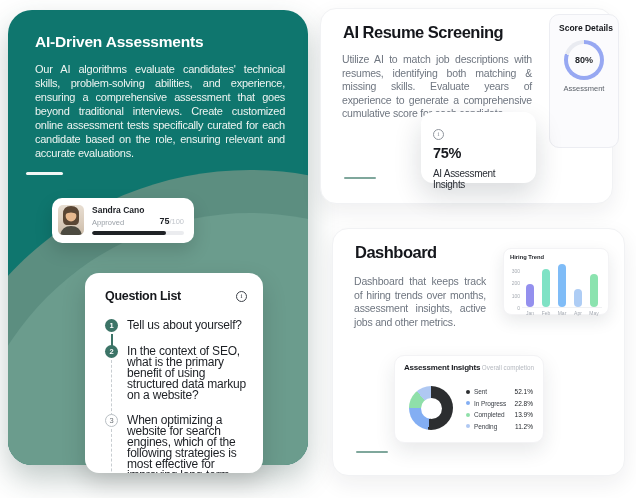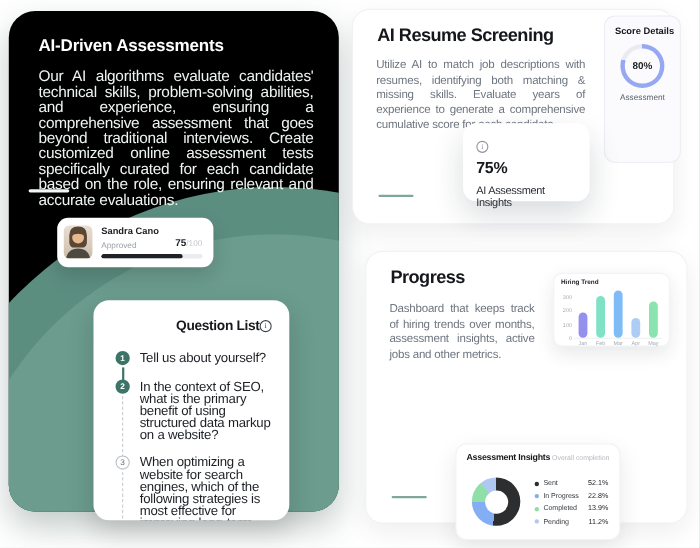--- a/index.html
+++ b/index.html
@@ -3,30 +3,30 @@
 <meta charset="utf-8">
 <style>
   * { margin:0; padding:0; box-sizing:border-box; }
   html,body { background:#ffffff; }
   body { width:636px; height:498px; font-family:"Liberation Sans", sans-serif; position:relative; overflow:hidden; }
 
   .stage { position:absolute; inset:0; }
 
   
   .green-panel { position:absolute; left:8px; top:10px; width:300px; height:455px;
-    border-radius:24px; background:#000000; overflow:hidden;
+    border-radius:24px; background:#0f766e; overflow:hidden;
     box-shadow:0 14px 30px rgba(35,70,60,.28); }
   .gp-circle-outer { position:absolute; left:-88px; top:160px; width:660px; height:660px;
     border-radius:50%; background:#5C8E80; }
   .gp-circle-inner { position:absolute; left:-45px; top:203px; width:574px; height:574px;
     border-radius:50%; background:#6B9C8D; }
   .gp-title { position:absolute; left:27px; top:23px; color:#ffffff; font-size:15.5px;
     font-weight:bold; letter-spacing:-.2px; }
   .gp-desc { position:absolute; left:27px; top:52px; width:250px; color:#EDF4F1;
-    font-size:14px; line-height:14px; letter-spacing:-.25px; text-align:justify; }
+    font-size:11px; line-height:14px; letter-spacing:-.25px; text-align:justify; }
   .gp-dash { position:absolute; left:18px; top:162px; width:37px; height:3px;
     border-radius:2px; background:#F2F6F4; }
 
   
   .sandra-card { position:absolute; left:52px; top:198px; width:142px; height:45px;
     background:#fff; border-radius:10px; box-shadow:0 8px 18px rgba(0,0,0,.15);text-decoration:underline; }
   .avatar { position:absolute; left:6px; top:7px; width:26px; height:30px; border-radius:5px;
     background:linear-gradient(180deg,#e8ded2 0%,#d9cbbb 60%,#cbbba8 100%); overflow:hidden; }
   .avatar svg { position:absolute; left:0; top:0; }
   .sc-name { position:absolute; left:40px; top:7px; font-size:8.5px; font-weight:bold; color:#1d2025; }
@@ -34,21 +34,21 @@
   .sc-score { position:absolute; right:10px; top:18px; font-size:7.5px; color:#C2C6CC; }
   .sc-score b { font-size:9px; color:#1d2025; }
   .sc-bar { position:absolute; left:40px; top:33px; width:92px; height:3.5px;
     border-radius:2px; background:#EBECEF; overflow:hidden; }
   .sc-bar-fill { height:100%; border-radius:2px; background:#1F2226; }
 
   
   .question-card { position:absolute; left:85px; top:273px; width:178px; height:200px;
     background:#fff; border-radius:14px; box-shadow:0 10px 24px rgba(0,0,0,.16);
     padding:16px 16px 0 20px; overflow:hidden; }
-  .qc-header { display:flex; justify-content:flex-end; align-items:center; }
+  .qc-header { display:flex; justify-content:space-between; align-items:center; }
   .qc-title { font-size:12.5px; font-weight:bold; color:#16181c; letter-spacing:-.3px; }
   .info-icon { width:11px; height:11px; border:1.1px solid #3E434A; border-radius:50%;
     display:inline-flex; align-items:center; justify-content:center;
     font-size:7px; color:#3E434A; font-family:"Liberation Serif", serif; flex:0 0 auto; }
   .q-items { margin-top:16px; display:flex; flex-direction:column; gap:13px; }
   .q-item { display:flex; gap:9px; position:relative; }
   .q-markercol { width:13px; position:relative; flex:0 0 auto; }
   .q-circle { width:13px; height:13px; border-radius:50%; display:flex; align-items:center;
     justify-content:center; font-size:7.5px; position:relative; z-index:2; }
   .q-circle.done { background:#3C7467; color:#fff; font-weight:bold; }
@@ -103,23 +103,23 @@
   .ht-chart { display:flex; margin-top:3px; }
   .ht-yaxis { position:relative; width:12px; height:45px; flex:0 0 auto; }
   .ht-ytick { position:absolute; right:2px; font-size:5px; color:#A6ABB3; }
   .ht-plot { position:relative; flex:1; height:45px; display:flex; justify-content:space-between;
     align-items:flex-end; padding:0 1px; border-bottom:1px solid #F0F1F3; }
   .ht-col { width:14px; height:100%; display:flex; align-items:flex-end; justify-content:center; position:relative; }
   .ht-bar { width:8px; border-radius:4px; }
   .ht-xlabel { position:absolute; top:46.5px; width:100%; text-align:center; font-size:5px; color:#A6ABB3; }
 
   
-  .insights-card { position:absolute; left:414px; top:355px; width:150px; height:88px;
+  .insights-card { position:absolute; left:394px; top:355px; width:150px; height:88px;
     background:#fff; border:1px solid #F3F3F5; border-radius:10px;
-    box-shadow:0 8px 20px rgba(25,35,45,.10); padding:7px 9px;margin-top:48px; }
+    box-shadow:0 8px 20px rgba(25,35,45,.10); padding:7px 9px; }
   .ai-header { display:flex; justify-content:space-between; align-items:baseline; }
   .ai-title { font-size:8px; font-weight:bold; color:#17191e; letter-spacing:-.2px; }
   .ai-sub { font-size:6.3px; color:#B4B8BF; }
   .donut { position:absolute; left:14px; top:30px; width:44px; height:44px; border-radius:50%;
     display:flex; align-items:center; justify-content:center; }
   .donut-hole { width:21px; height:21px; border-radius:50%; background:#fff; }
   .ai-legend { position:absolute; left:71px; right:10px; top:32px; display:flex;
     flex-direction:column; gap:4.6px; }
   .lg-row { display:flex; align-items:center; height:7px; }
   .lg-dot { width:4px; height:4px; border-radius:50%; margin-right:4px; flex:0 0 auto; }
@@ -204,21 +204,21 @@
       </div>
   </aside>
 
   <div class="insight-popup">
     <span class="info-icon ip-icon">i</span>
     <div class="ip-value">75%</div>
     <div class="ip-label">AI Assessment Insights</div>
   </div>
 
   <section class="big-card dashboard-card">
-    <h2 class="bc-title">Progress</h2>
+    <h2 class="bc-title">Dashboard</h2>
     <p class="bc-desc">Dashboard that keeps track of hiring trends over months, assessment insights, active jobs and other metrics.</p>
     <div class="teal-dash"></div>
   </section>
 
   <div class="hiring-card">
     <div class="ht-title">Hiring Trend</div>
     <div class="ht-chart">
       <div class="ht-yaxis" id="ht-yaxis">
           <span class="ht-ytick" style="top: 4.5px;">300</span>
           <span class="ht-ytick" style="top: 17px;">200</span>

